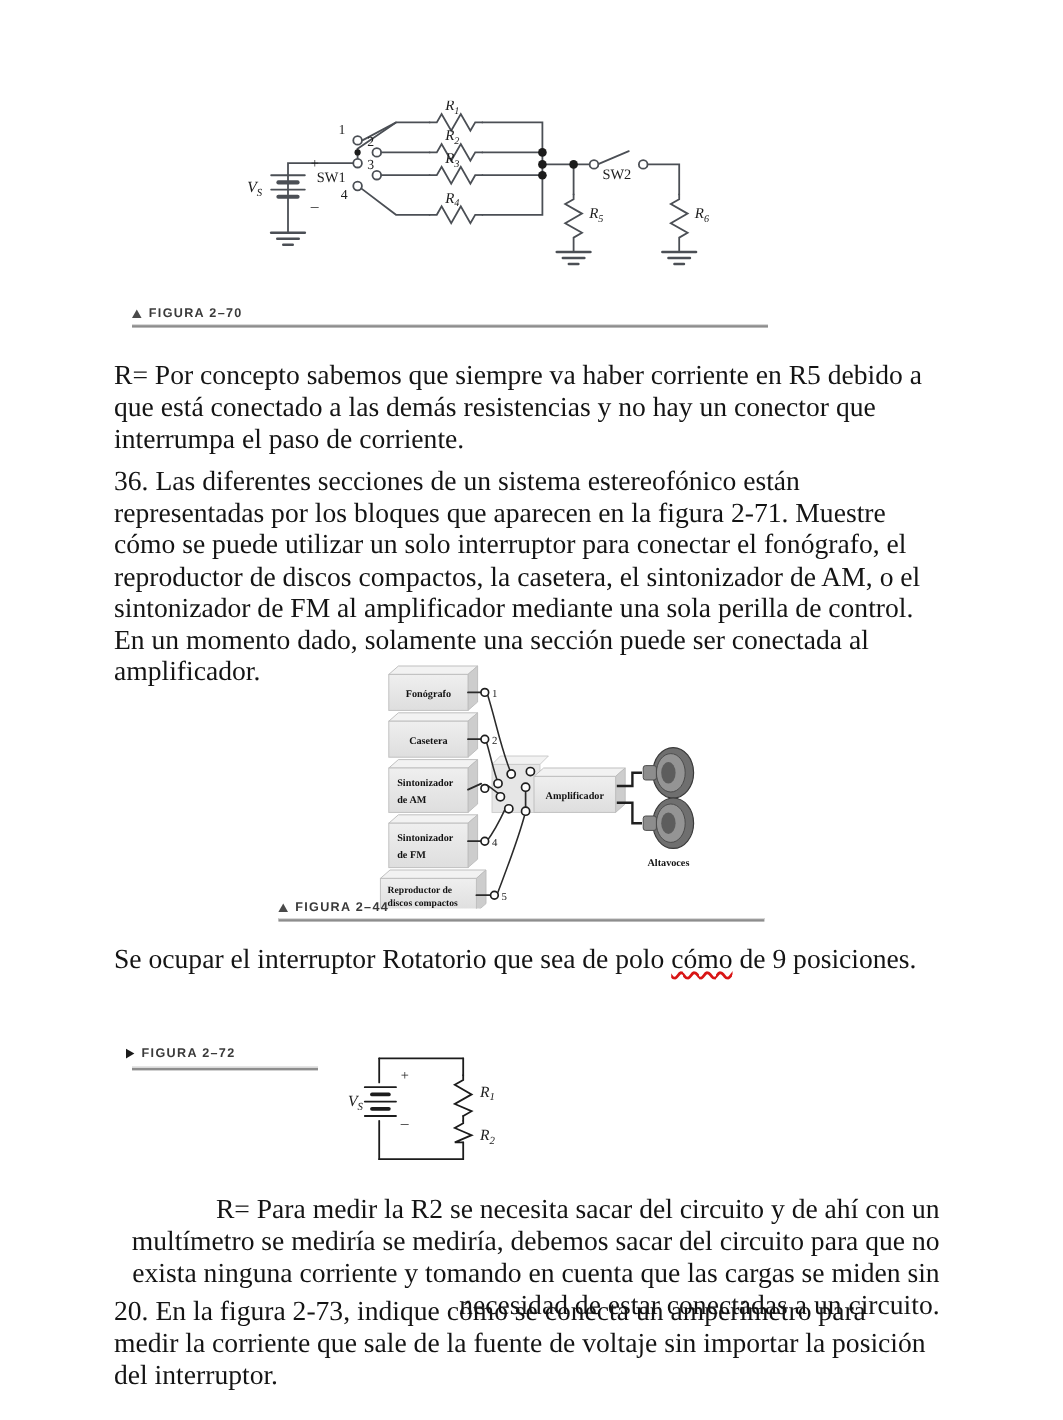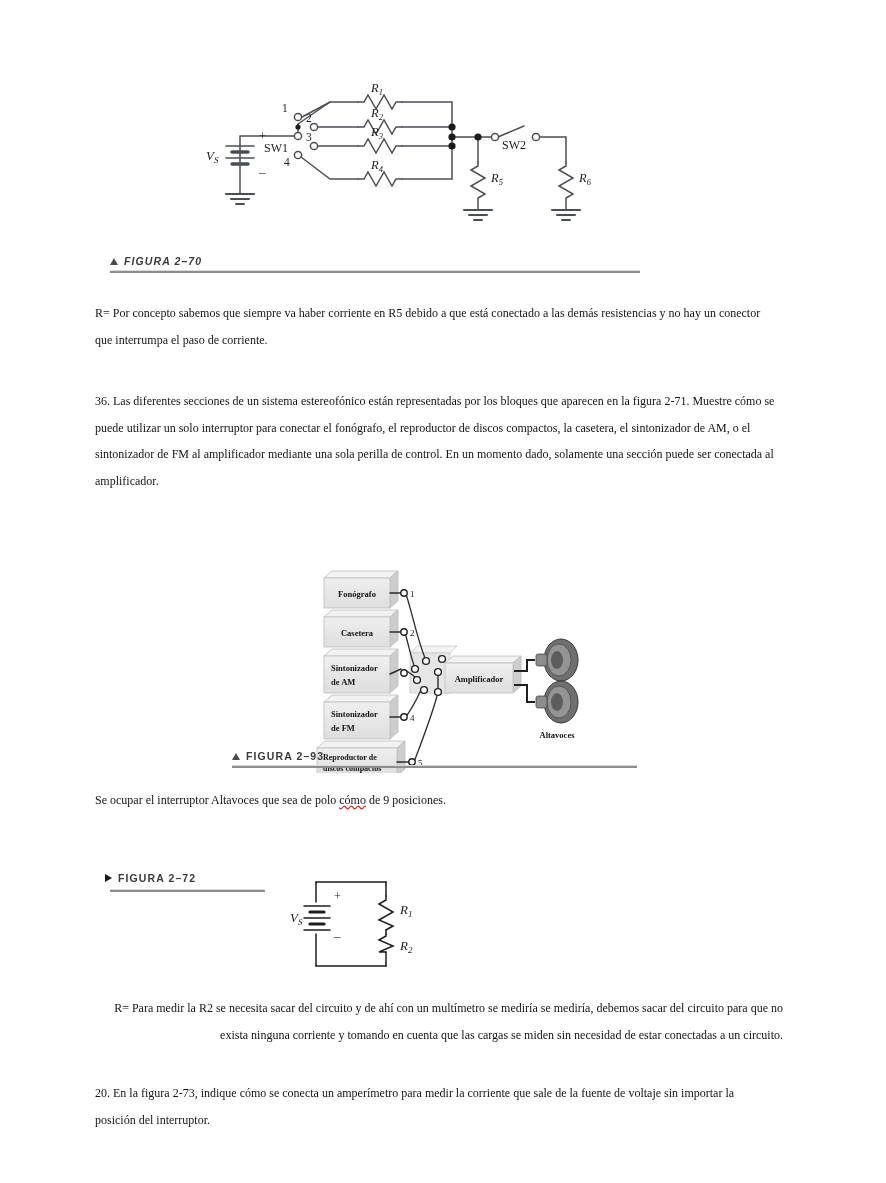--- a/index.html
+++ b/index.html
@@ -21,21 +21,21 @@
     margin: 0 auto;
   }
   .content {
     position: absolute;
     left: 95px;
     top: 0;
     width: 700px;
     height: 1183px;
   }
   p.body-text {
-    font-size: 12px;
+    font-size: 23px;
     line-height: 26.5px;
     margin: 0;
     text-align: left;
     color: #141414;
   }
   .spell-error {
     text-decoration: underline wavy #d81515;
     text-decoration-skip-ink: none;
   }
 
@@ -178,43 +178,43 @@
       <text class="lbl-up" x="324" y="65" font-size="12" font-style="normal">SW2</text>
       <text class="lbl" x="193" y="8" font-size="12.5">R<tspan font-size="8.5" dy="3">1</tspan></text>
       <text class="lbl" x="193" y="33" font-size="12.5">R<tspan font-size="8.5" dy="3">2</tspan></text>
       <text class="lbl" x="193" y="52" font-size="12.5">R<tspan font-size="8.5" dy="3">3</tspan></text>
       <text class="lbl" x="193" y="85" font-size="12.5">R<tspan font-size="8.5" dy="3">4</tspan></text>
       <text class="lbl" x="313" y="98" font-size="12.5">R<tspan font-size="8.5" dy="3">5</tspan></text>
       <text class="lbl" x="401" y="98" font-size="12.5">R<tspan font-size="8.5" dy="3">6</tspan></text>
     </svg>
   </div>
 
-  <div class="fig" style="left:110px; top:255px; width:530px;font-style:italic;">
+  <div class="fig" style="left:110px; top:255px; width:530px;">
     <div class="fig-caption">
       <span class="tri-up"></span>
       <span>FIGURA 2–70</span>
     </div>
     <div class="caption-rule" style="margin-top:3px;"></div>
   </div>
 
   <div class="content">
 
     <p class="body-text" style="position:absolute; top:300px; left:0; width:675px;">R= Por concepto sabemos que siempre va haber corriente en R5 debido a que está conectado a las demás resistencias y no hay un conector que interrumpa el paso de corriente.</p>
 
     <p class="body-text" style="position:absolute; top:388px; left:0; width:680px;">36. Las diferentes secciones de un sistema estereofónico están representadas por los bloques que aparecen en la figura 2-71. Muestre cómo se puede utilizar un solo interruptor para conectar el fonógrafo, el reproductor de discos compactos, la casetera, el sintonizador de AM, o el sintonizador de FM al amplificador mediante una sola perilla de control. En un momento dado, solamente una sección puede ser conectada al amplificador.</p>
 
-    <p class="body-text" style="position:absolute; top:787px; left:0; width:680px;"><span>Se ocupar el interruptor Altavoces que sea de polo </span><span class="spell-error">cómo</span><span> de 9 posiciones.</span></p>
+    <p class="body-text" style="position:absolute; top:787px; left:0; width:680px;"><span>Se ocupar el interruptor Rotatorio que sea de polo </span><span class="spell-error">cómo</span><span> de 9 posiciones.</span></p>
 
 
     <p class="body-text" style="position:absolute; top:995px; left:0; width:688px;text-align:right;">R= Para medir la R2 se necesita sacar del circuito y de ahí con un multímetro se mediría se mediría, debemos sacar del circuito para que no exista ninguna corriente y tomando en cuenta que las cargas se miden sin necesidad de estar conectadas a un circuito.</p>
 
     <p class="body-text" style="position:absolute; top:1080px; left:0; width:680px;">20. En la figura 2-73, indique cómo se conecta un amperímetro para medir la corriente que sale de la fuente de voltaje sin importar la posición del interruptor.</p>
   </div>
 
-  <div class="fig" style="left:305px; top:568px;">
+  <div class="fig" style="left:305px; top:552px;">
     <svg width="290" height="205" viewBox="0 0 290 205">
       <defs>
         <linearGradient id="blkgrad" x1="0" y1="0" x2="0" y2="1">
           <stop offset="0%" stop-color="#efefef"></stop>
           <stop offset="100%" stop-color="#dedede"></stop>
         </linearGradient>
       </defs>
 
       <g>
 
@@ -327,21 +327,21 @@
           <rect x="231" y="128" width="11" height="12" rx="2" fill="#8d8d8d" stroke="#4a4a4a" stroke-width="0.8"></rect>
         </g>
         <text class="blk-txt" x="252" y="170" font-size="8.5" text-anchor="middle">Altavoces</text>
       </g>
     </svg>
   </div>
 
   <div class="fig" style="left:232px; top:750px; width:405px;">
     <div class="fig-caption">
       <span class="tri-up"></span>
-      <span>FIGURA 2–93</span>
+      <span>FIGURA 2–44</span>
     </div>
     <div class="caption-rule" style="margin-top:3px;"></div>
   </div>
 
   <div class="fig" style="left:105px; top:872px; width:160px;">
     <div class="fig-caption">
       <span class="tri-right"></span>
       <span>FIGURA 2–72</span>
     </div>
   </div>

